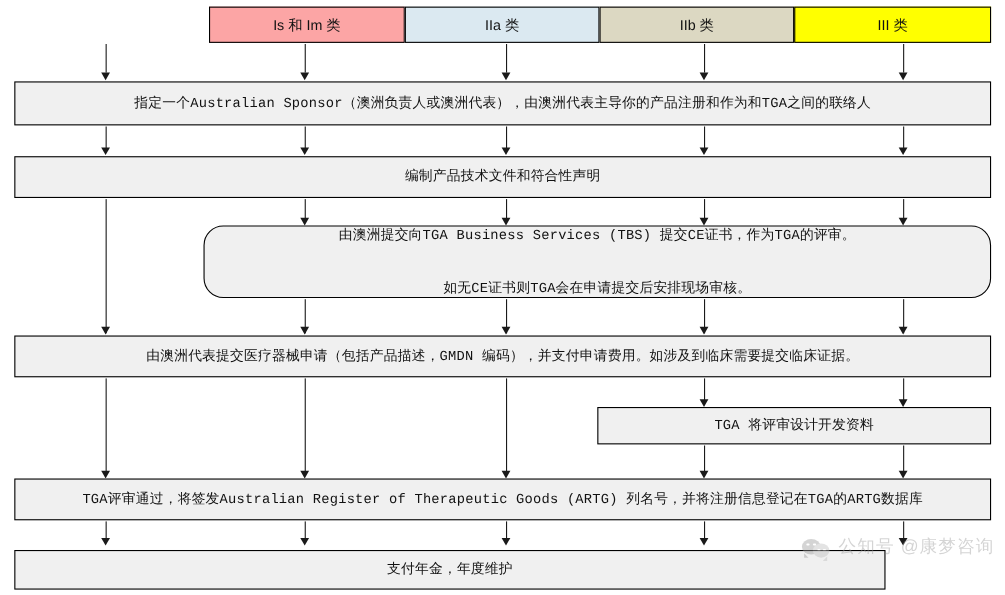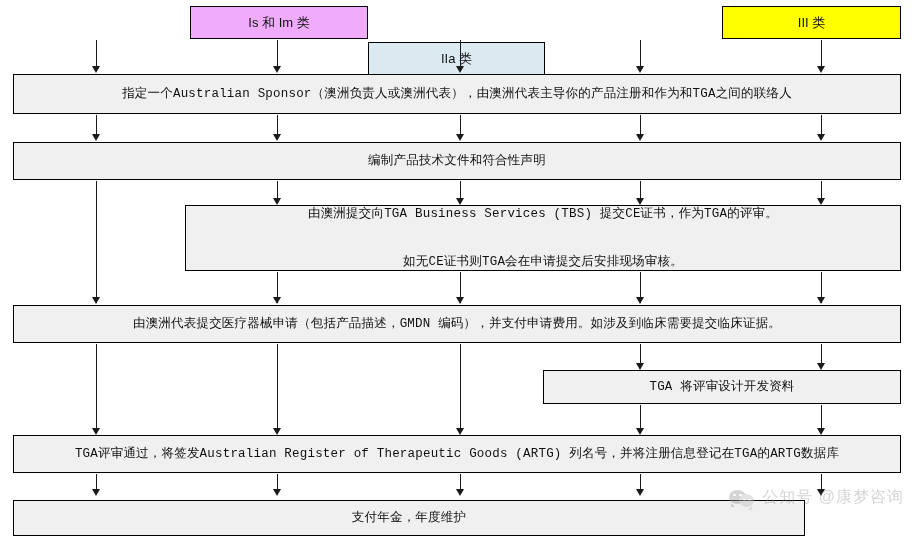--- a/index.html
+++ b/index.html
@@ -32,22 +32,22 @@
     position:absolute;
     box-sizing:border-box;
     border:1px solid #000000;
     display:flex;
     align-items:center;
     justify-content:center;
     font-size:13px;
     color:#111;
   }
   .hdr.c1{background:#d6e3bc;}
-  .hdr.c2{background:#f0abfc;}
-  .hdr.c3{background:#dbe9f1;margin-top:36px;}
+  .hdr.c2{background:#fca5a5;}
+  .hdr.c3{background:#dbe9f1;}
   .hdr.c4{background:#dcd8c2;}
   .hdr.c5{background:#ffff00;}
 
   .line{
     position:absolute;
     width:0;
     border-left:1px solid #1a1a1a;
   }
   .arrowhead{
     position:absolute;
@@ -112,20 +112,23 @@
 </head>
 <body>
 
 <div id="chart">
 
   <div class="hdr c2" style="left:190px;top:6px;width:178px;height:33px;">
     <span>Is 和 Im 类</span>
   </div>
   <div class="hdr c3" style="left:368px;top:6px;width:177px;height:33px;">
     <span>IIa 类</span>
+  </div>
+  <div class="hdr c4" style="left:545px;top:6px;width:177px;height:33px;">
+    <span>IIb 类</span>
   </div>
   <div class="hdr c5" style="left:722px;top:6px;width:179px;height:33px;">
     <span>III 类</span>
   </div>
 
   <div class="line" style="left:96px;top:40px;height:26px;"></div>
   <div class="arrowhead" style="left:92px;top:66px;"></div>
   <div class="line" style="left:277px;top:40px;height:26px;"></div>
   <div class="arrowhead" style="left:273px;top:66px;"></div>
   <div class="line" style="left:460px;top:40px;height:26px;"></div>
@@ -159,21 +162,21 @@
 
   <div class="line" style="left:277px;top:181px;height:21px;"></div>
   <div class="arrowhead" style="left:273px;top:198px;"></div>
   <div class="line" style="left:460px;top:181px;height:21px;"></div>
   <div class="arrowhead" style="left:456px;top:198px;"></div>
   <div class="line" style="left:640px;top:181px;height:21px;"></div>
   <div class="arrowhead" style="left:636px;top:198px;"></div>
   <div class="line" style="left:821px;top:181px;height:21px;"></div>
   <div class="arrowhead" style="left:817px;top:198px;"></div>
 
-  <div class="box" style="left:185px;top:205px;width:716px;height:66px;">
+  <div class="box" style="left:185px;top:205px;width:716px;height:66px;border-radius:18px;">
     <div class="boxline">由澳洲提交向TGA Business Services (TBS) 提交CE证书，作为TGA的评审。</div>
     <div class="boxline">如无CE证书则TGA会在申请提交后安排现场审核。</div>
   </div>
 
   <div class="line" style="left:277px;top:272px;height:31px;"></div>
   <div class="arrowhead" style="left:273px;top:297px;"></div>
   <div class="line" style="left:460px;top:272px;height:31px;"></div>
   <div class="arrowhead" style="left:456px;top:297px;"></div>
   <div class="line" style="left:640px;top:272px;height:31px;"></div>
   <div class="arrowhead" style="left:636px;top:297px;"></div>

